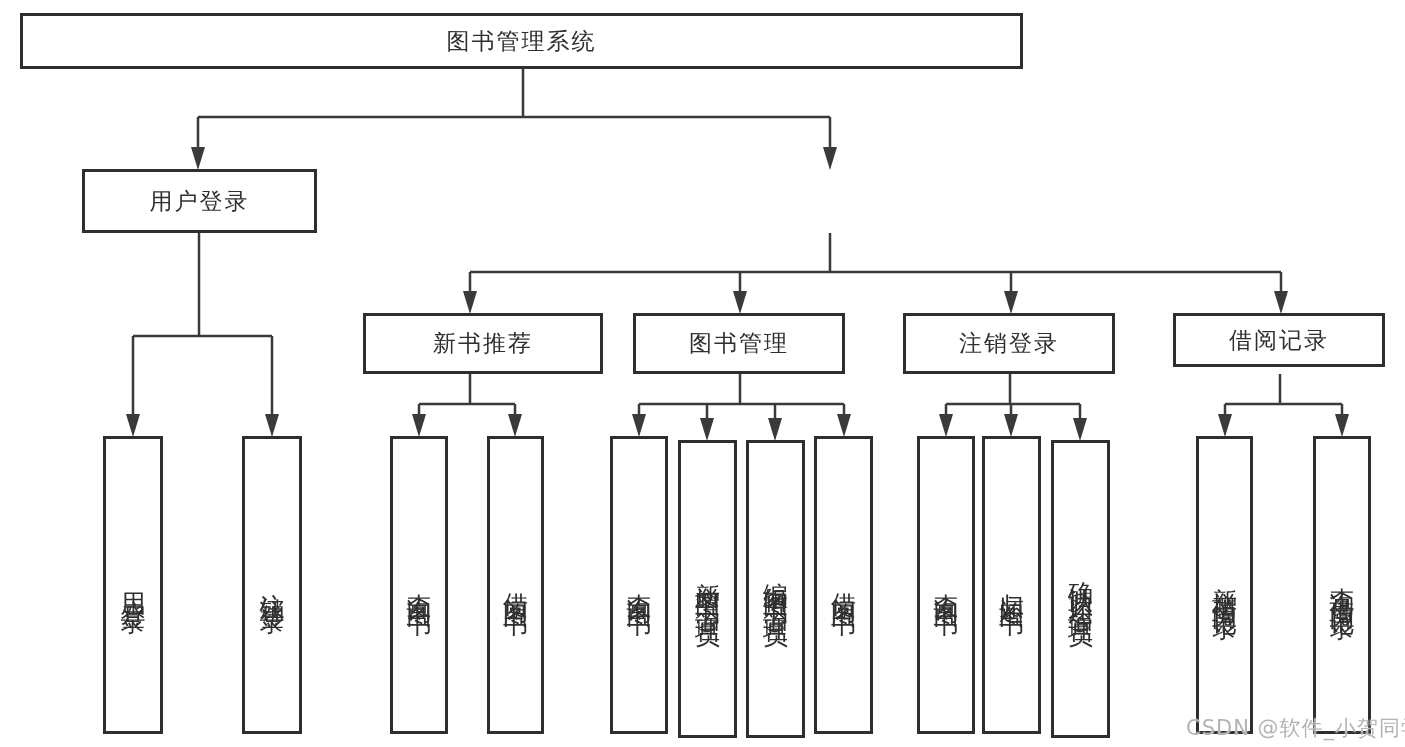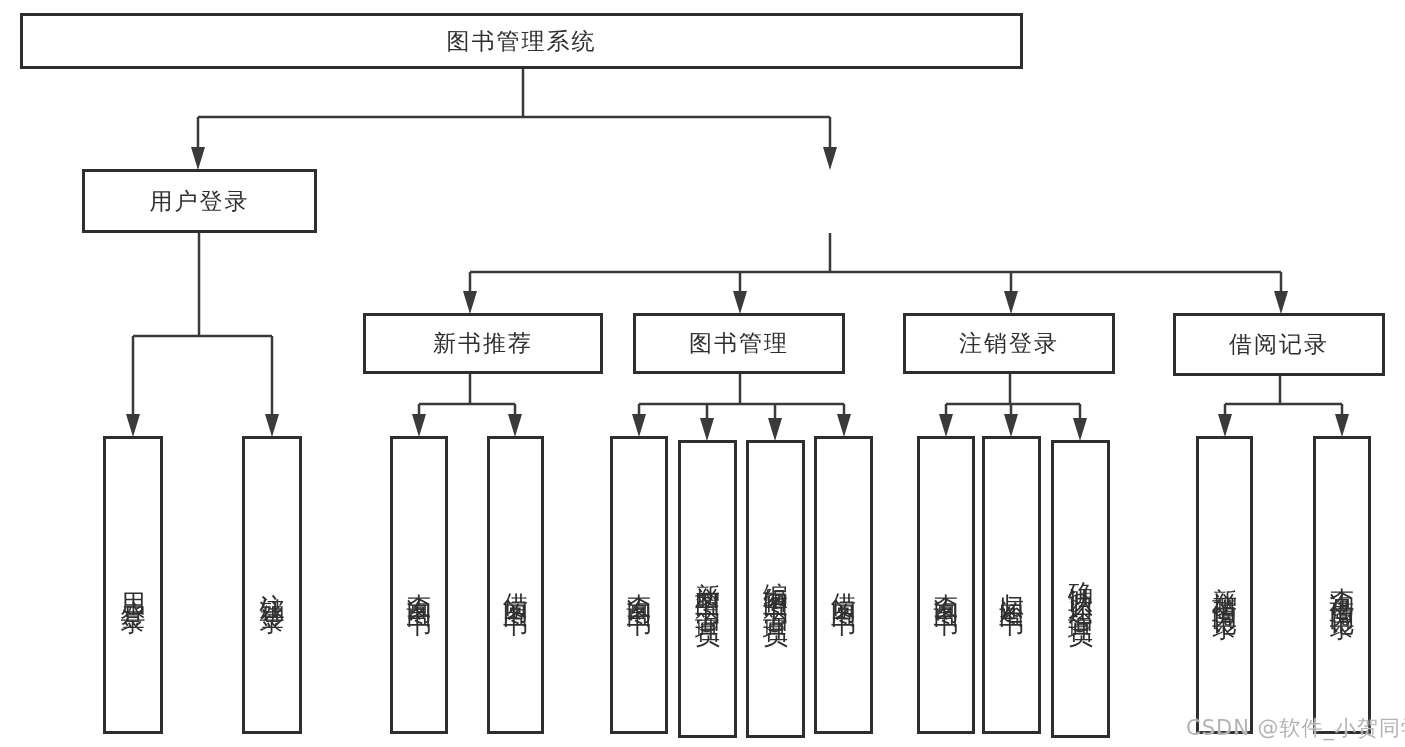--- a/index.html
+++ b/index.html
@@ -81,21 +81,21 @@
 
   <div class="node hnode" style="left:363px;top:313px;width:240px;height:61px">
     <span>新书推荐</span>
   </div>
   <div class="node hnode" style="left:633px;top:313px;width:212px;height:61px">
     <span>图书管理</span>
   </div>
   <div class="node hnode" style="left:903px;top:313px;width:212px;height:61px">
     <span>注销登录</span>
   </div>
-  <div class="node hnode" style="left:1173px;top:313px;width:212px;height:63px">
+  <div class="node hnode" style="left:1173px;top:313px;width:212px;height:54px">
     <span>借阅记录</span>
   </div>
 
   <div class="node vnode" style="left:103px;top:436px;width:60px;height:298px">
     <span>用户登录</span>
   </div>
   <div class="node vnode" style="left:242px;top:436px;width:60px;height:298px">
     <span>注销登录</span>
   </div>
 

